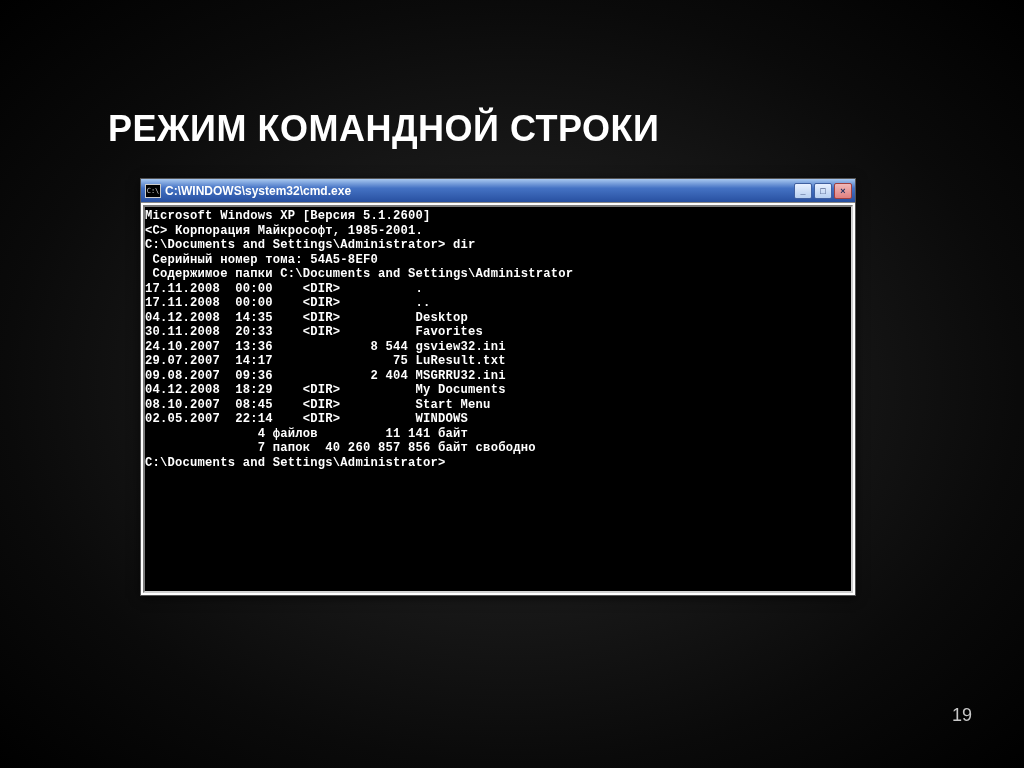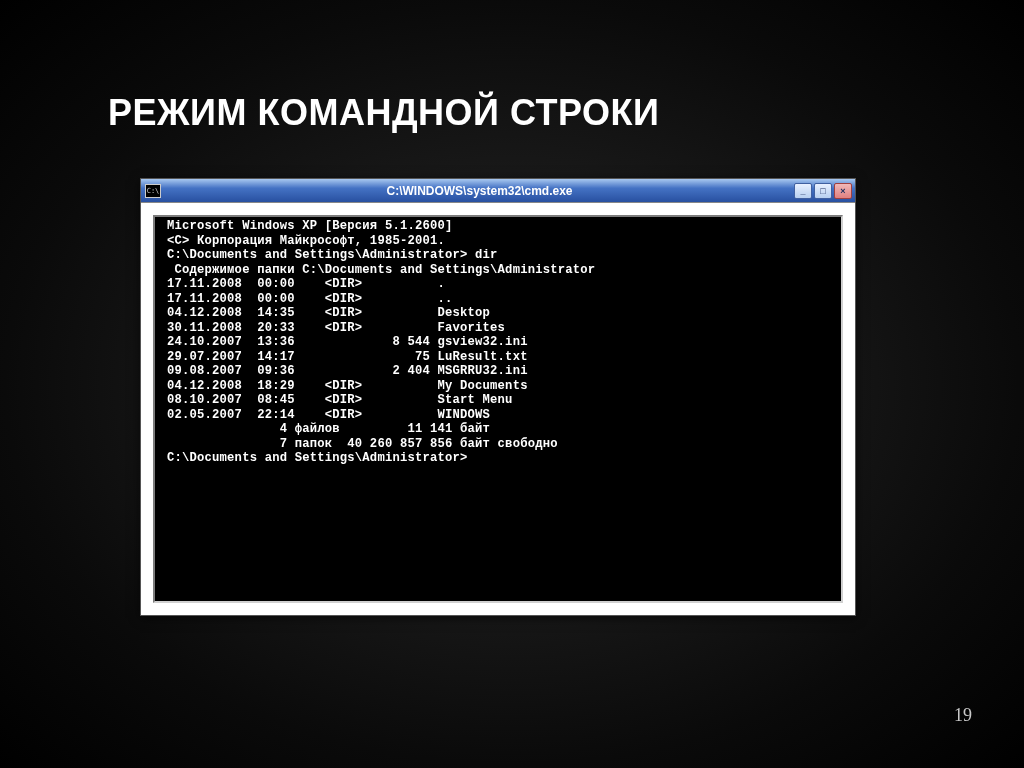--- a/index.html
+++ b/index.html
@@ -4,21 +4,21 @@
 <style>
   * { margin: 0; padding: 0; box-sizing: border-box; }
   html, body { width: 1024px; height: 768px; overflow: hidden; }
   body {
     background: radial-gradient(ellipse at center, #2a2a2a 0%, #0a0a0a 70%, #000 100%);
     font-family: Arial, sans-serif;
     position: relative;
   }
   .slide-title {
     position: absolute;
-    top: 92px;
+    top: 108px;
     left: 108px;
     color: #ffffff;
     font-size: 36px;
     font-weight: bold;
     letter-spacing: 0.5px;
   }
   .cmd-window {
     position: absolute;
     top: 178px;
     left: 140px;
@@ -47,21 +47,20 @@
     color: #ccc;
     margin-right: 4px;
     font-family: monospace;
   }
   .title-text {
     color: #fff;
     font-size: 12px;
     font-weight: bold;
     flex: 1;
     font-family: "Tahoma", sans-serif;
-    text-align: center;
   }
   .window-buttons {
     display: flex;
     gap: 2px;
   }
   .win-btn {
     width: 18px;
     height: 16px;
     background: linear-gradient(to bottom, #e8f0ff 0%, #b8d0f0 100%);
     border: 1px solid #4060a0;
@@ -75,40 +74,39 @@
     cursor: pointer;
     font-family: Arial, sans-serif;
   }
   .win-btn.close {
     background: linear-gradient(to bottom, #f0b8b8 0%, #e08080 100%);
     border-color: #a04040;
   }
   .cmd-body {
     background: #000;
     border: 2px inset #d0d0d0;
-    margin: 12px;
-    padding: 2px 12px;
+    margin: 2px;
+    padding: 2px 0;
     min-height: 388px;
   }
   .cmd-line {
     font-family: "Lucida Console", "Courier New", monospace;
     font-size: 12.2px;
     line-height: 14.5px;
     color: #ffffff;
     white-space: pre;
     font-weight: bold;
     letter-spacing: 0.2px;
   }
   .page-number {
     position: absolute;
     bottom: 42px;
     right: 52px;
     color: #c8c8c8;
     font-size: 18px;
-    font-family: Liberation Serif, serif;
   }
 </style>
 </head>
 <body>
 
 <div class="slide-title">РЕЖИМ КОМАНДНОЙ СТРОКИ</div>
 
 <div class="cmd-window">
   <div class="titlebar">
     <span class="title-icon">C:\</span>
@@ -117,20 +115,21 @@
       <div class="win-btn">_</div>
       <div class="win-btn">□</div>
       <div class="win-btn close">×</div>
     </div>
   </div>
   <div class="cmd-body">
     <div class="cmd-line">Microsoft Windows XP [Версия 5.1.2600]</div>
     <div class="cmd-line">&lt;C&gt; Корпорация Майкрософт, 1985-2001.</div>
     <div class="cmd-line"></div>
     <div class="cmd-line">C:\Documents and Settings\Administrator&gt; dir</div>
+    <div class="cmd-line"> Серийный номер тома: 54A5-8EF0</div>
     <div class="cmd-line"></div>
     <div class="cmd-line"> Содержимое папки C:\Documents and Settings\Administrator</div>
     <div class="cmd-line"></div>
     <div class="cmd-line">17.11.2008  00:00    &lt;DIR&gt;          .</div>
     <div class="cmd-line">17.11.2008  00:00    &lt;DIR&gt;          ..</div>
     <div class="cmd-line">04.12.2008  14:35    &lt;DIR&gt;          Desktop</div>
     <div class="cmd-line">30.11.2008  20:33    &lt;DIR&gt;          Favorites</div>
     <div class="cmd-line">24.10.2007  13:36             8 544 gsview32.ini</div>
     <div class="cmd-line">29.07.2007  14:17                75 LuResult.txt</div>
     <div class="cmd-line">09.08.2007  09:36             2 404 MSGRRU32.ini</div>

